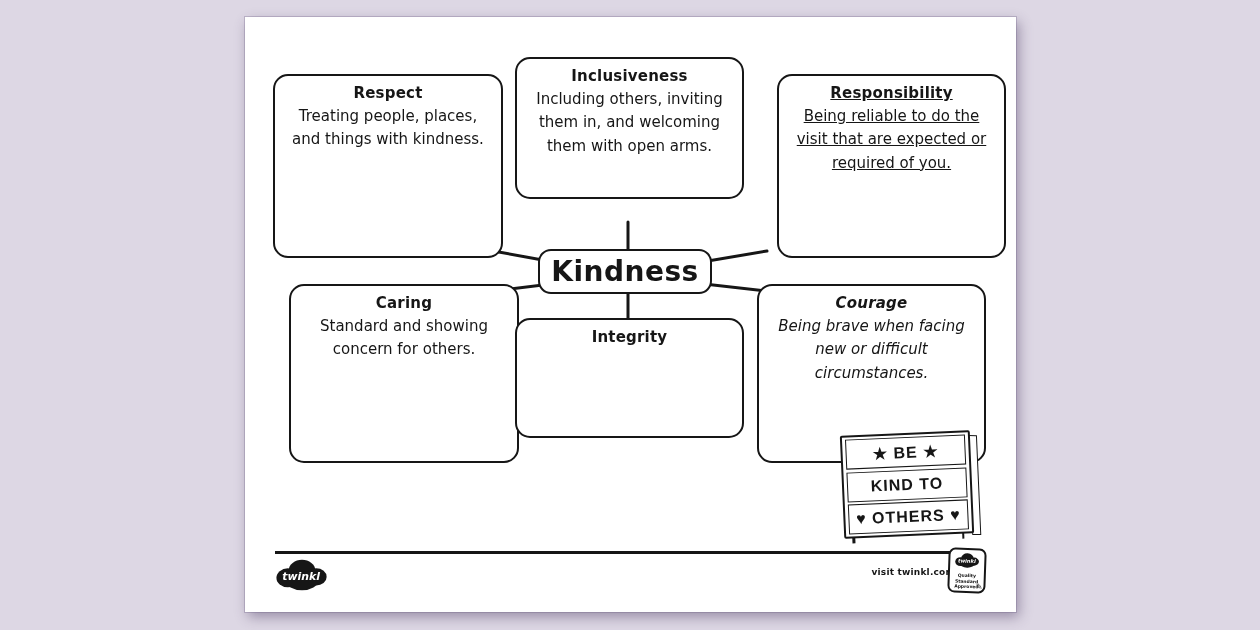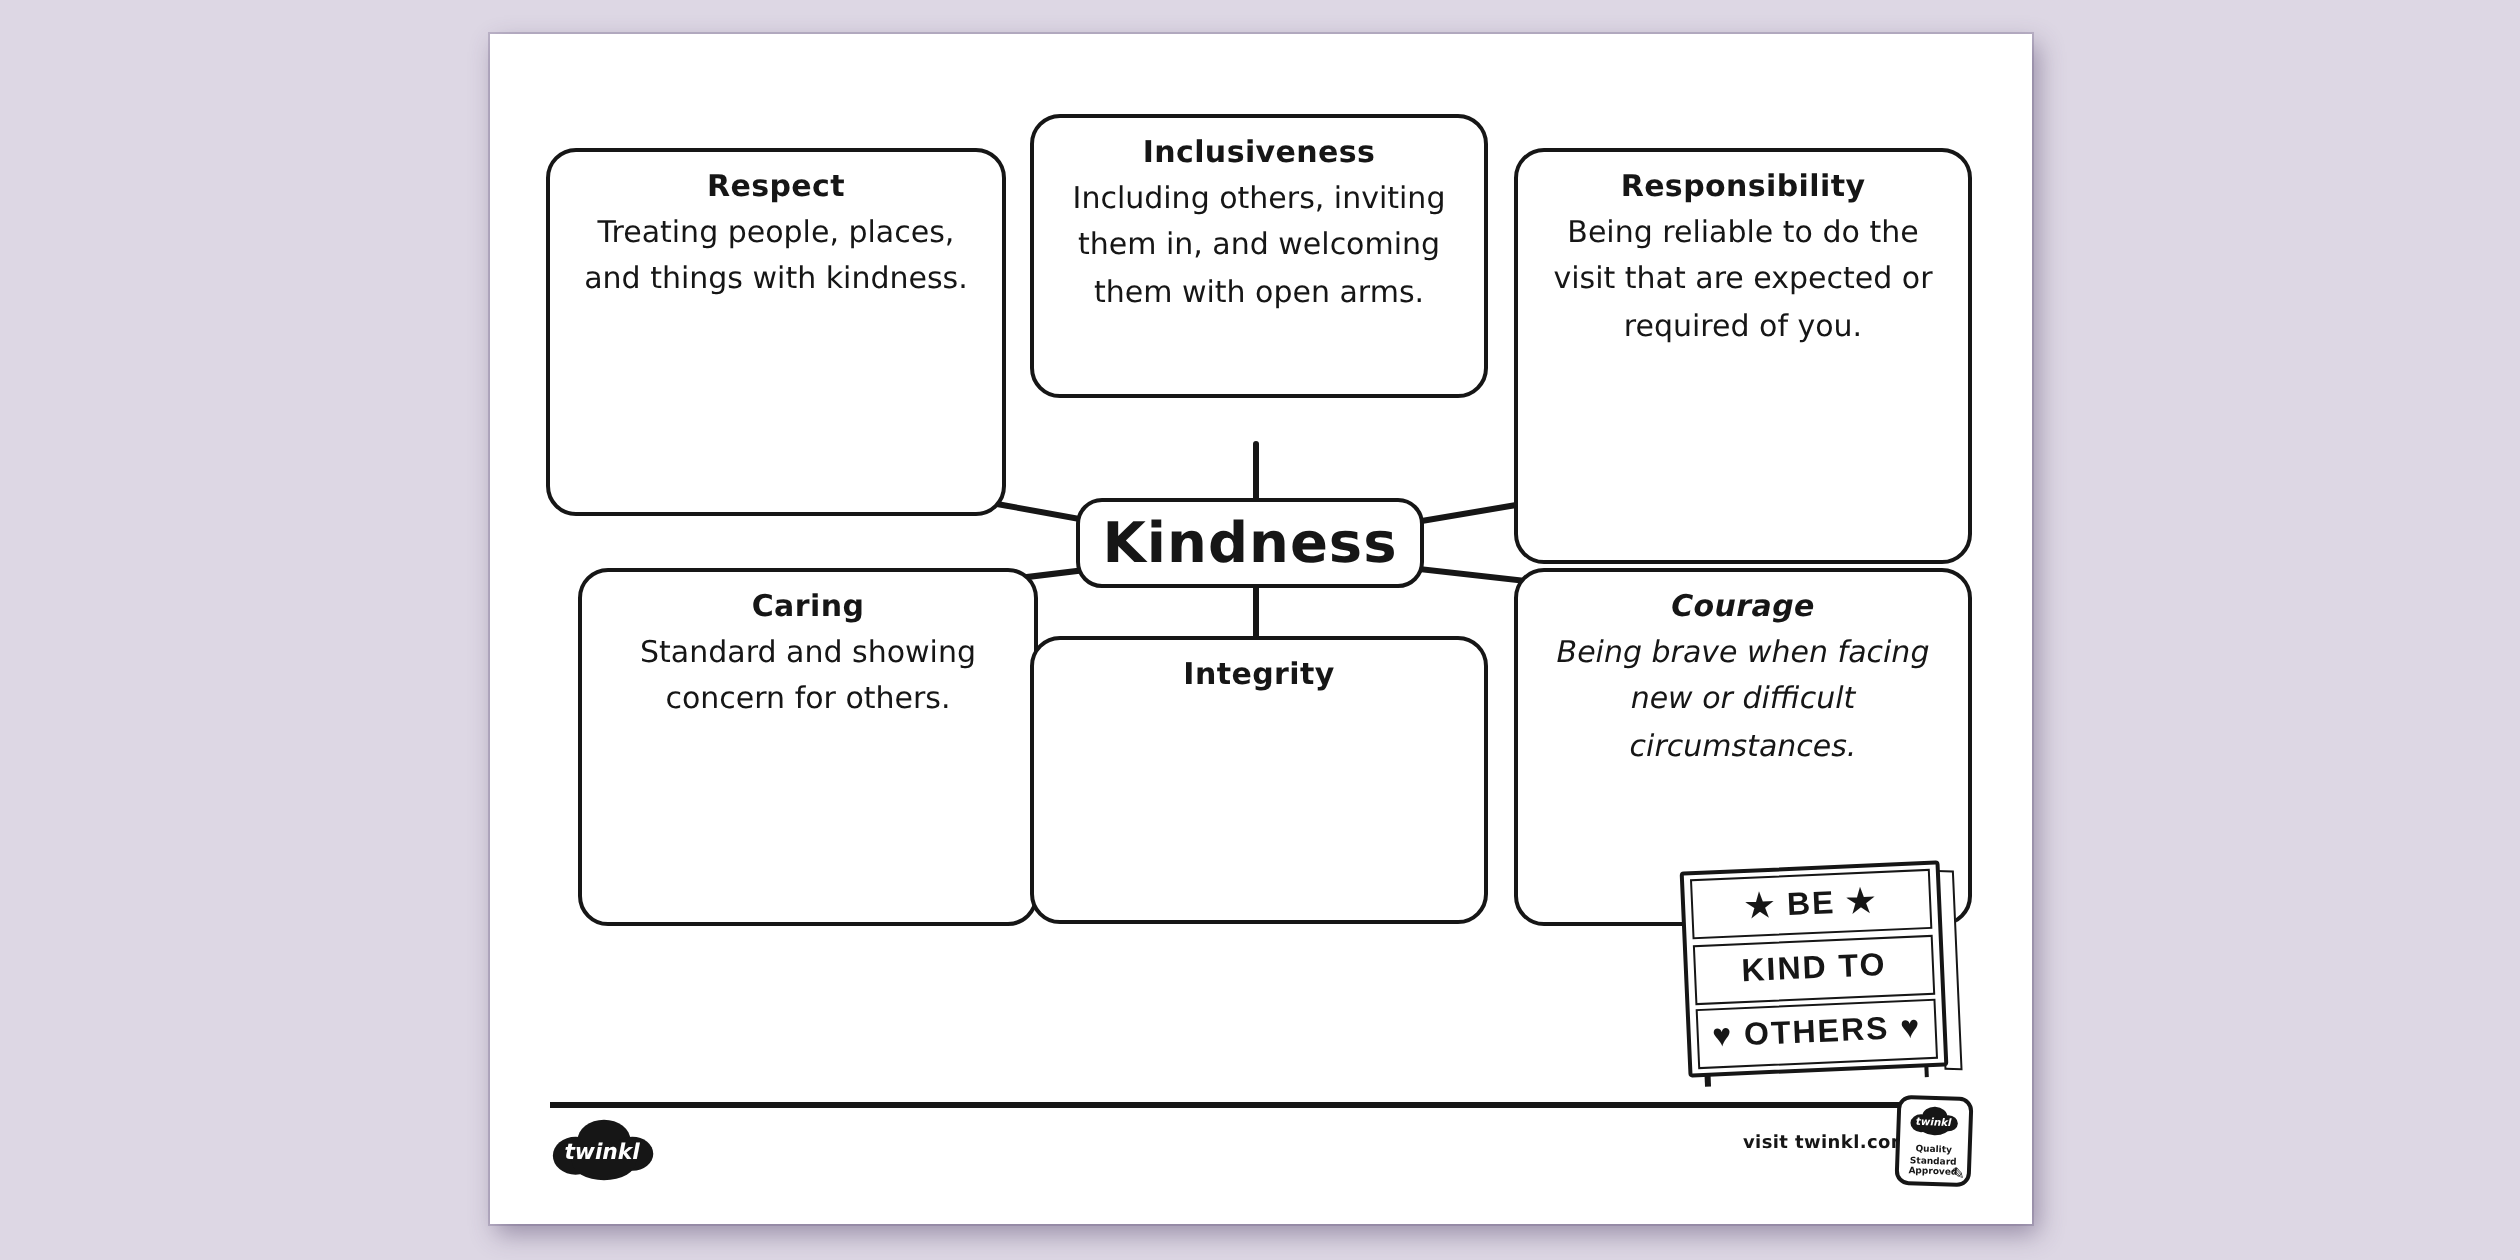--- a/index.html
+++ b/index.html
@@ -25,23 +25,23 @@
     border:2px solid #161616;
     border-radius:15px;
     text-align:center;
     padding:8px 13px 0 13px;
   }
   .node-box .title { font-size:15px; font-weight:bold; letter-spacing:.2px; margin-bottom:3px; }
   .node-box .desc  { font-size:15px; line-height:1.55; font-weight:500; }
 
   .box-respect        { left:28px;  top:57px;  width:230px; height:184px; }
   .box-inclusiveness  { left:270px; top:40px;  width:229px; height:142px; }
-  .box-responsibility { left:512px; top:57px;  width:229px; height:208px; }
+  .box-responsibility { left:532px; top:57px;  width:229px; height:184px;text-decoration:underline; }
   .box-caring         { left:44px;  top:267px; width:230px; height:179px; }
-  .box-integrity      { left:270px; top:301px; width:229px; height:144px; }
+  .box-integrity      { left:270px; top:301px; width:229px; height:120px; }
   .box-courage        { left:512px; top:267px; width:229px; height:179px;font-style:italic; }
 
   .center-node {
     position:absolute; left:293px; top:232px; width:174px; height:45px;
     background:#fff; border:2.5px solid #161616; border-radius:13px;
     display:flex; align-items:center; justify-content:center;
     font-size:28px; font-weight:700; letter-spacing:.5px;
   }
 
   

